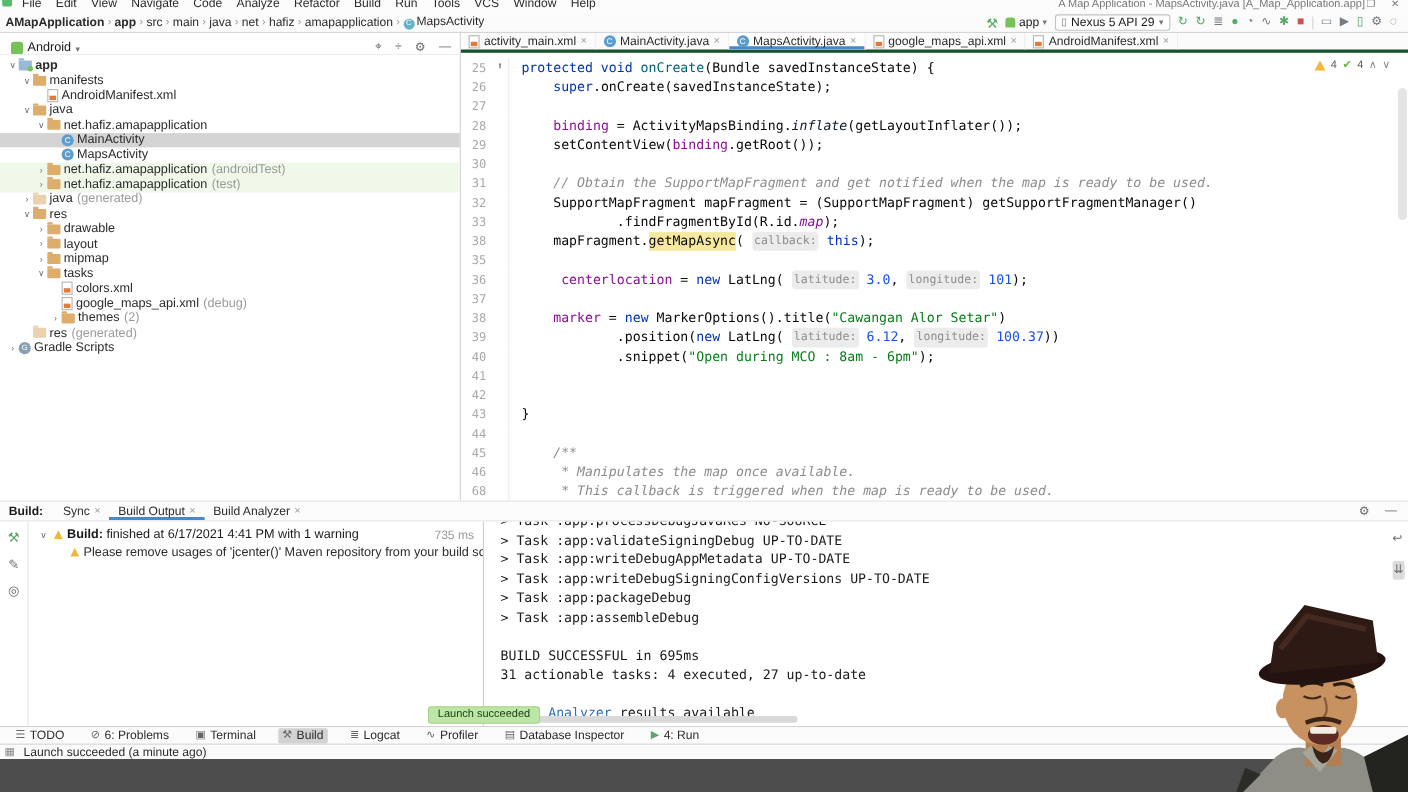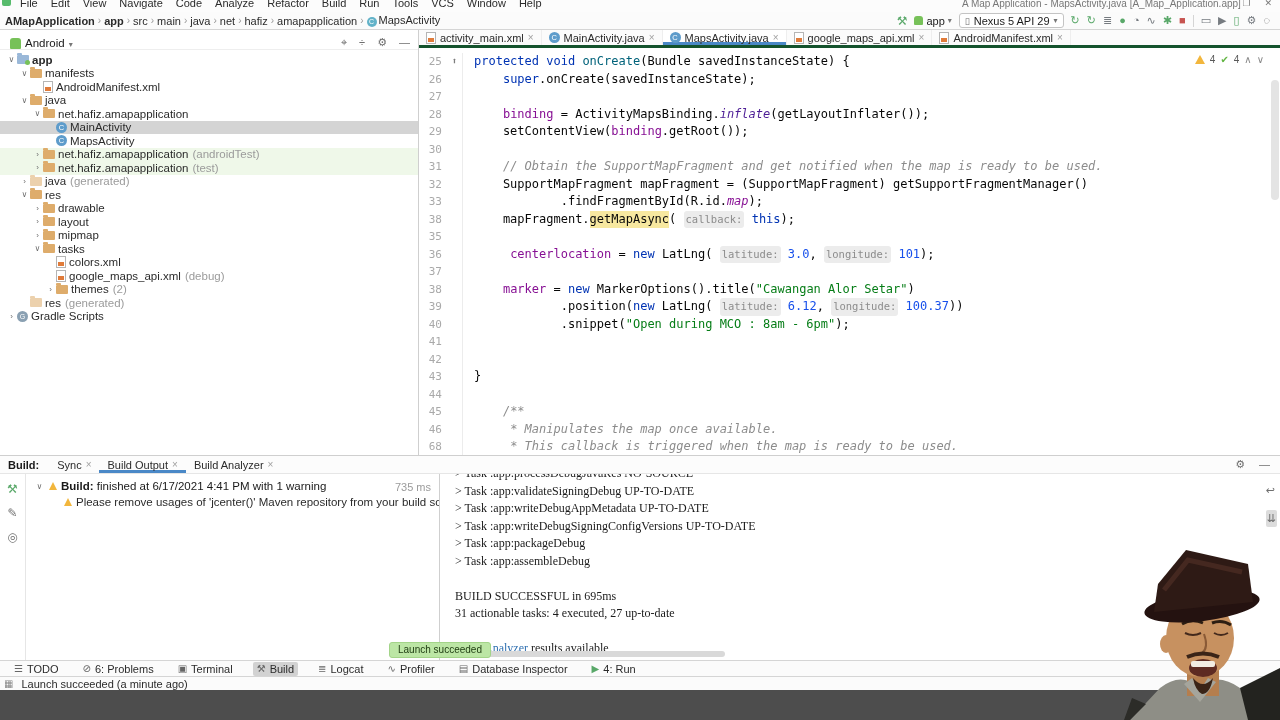--- a/index.html
+++ b/index.html
@@ -71,21 +71,21 @@
   .tab.active { background:#fff; box-shadow:inset 0 -3px 0 #4a88c7; }
   .tab .x { color:#a0a0a0; font-size:10px; }
   .code { flex:1; padding-top:5px; font-size:12px; line-height:17.5px; overflow:hidden; }
   .cl { height:17.5px; display:flex; white-space:pre; font-family:"DejaVu Sans Mono","Liberation Mono",monospace; }
   .cl .ln { width:28px; flex:none; text-align:right; color:#a9a9a9; font-size:11px; padding-right:5px; }
   .cl .gi { width:15px; flex:none; font-size:9px; color:#7d7d7d; text-align:center; }
   .cl .gsep { width:7px; flex:none; border-left:1px solid #ececec; margin-right:5px; }
   .t-p { color:#080808; } .t-kw { color:#0033b3; } .t-m { color:#00627a; }
   .t-s { color:#067d17; } .t-c { color:#8c8c8c; font-style:italic; }
   .t-f { color:#871094; } .t-fi { color:#871094; font-style:italic; }
-  .t-n { color:#1750eb; } .t-it { font-style:italic; color:#4c1d95; }
+  .t-n { color:#1750eb; } .t-it { font-style:italic; color:#0f172a; }
   .t-hl { background:#f7e8a0; color:#080808; }
   .t-h { background:#ececec; color:#8c8c8c; border-radius:3px; font-size:10.5px; padding:0 2px; align-self:center; }
   .inspections { position:absolute; top:24px; right:16px; display:flex; gap:5px; align-items:center;
     font-size:10px; color:#595959; }
   .wtri { width:0; height:0; border-left:5px solid transparent; border-right:5px solid transparent;
     border-bottom:9px solid #f2b63c; display:inline-block; }
   .gcheck { color:#62b543; font-size:10px; }
   .vscroll { position:absolute; top:50px; right:1px; width:8px; height:120px; background:#e4e4e4; border-radius:4px; }
 
   
@@ -102,21 +102,21 @@
     align-items:center; gap:10px; padding-top:8px; font-size:12px; color:#6e6e6e; }
   .btree { width:414px; border-right:1px solid #cfcfcf; padding:6px 6px 0 8px; font-size:11.5px;
     position:relative; white-space:nowrap; overflow:hidden; }
   .btree .row1 { display:flex; align-items:center; gap:4px; }
   .btree .row2 { display:flex; align-items:center; gap:4px; margin:4px 0 0 30px; color:#2b2b2b; }
   .dur { position:absolute; right:8px; top:7px; color:#9b9b9b; font-size:11px; }
   .wtri-s { width:0; height:0; border-left:4px solid transparent; border-right:4px solid transparent;
     border-bottom:8px solid #f2b63c; flex:none; }
   .console { flex:1; position:relative; font-size:12px; line-height:17.5px; overflow:hidden;
     padding-left:15px; font-family:"DejaVu Sans Mono","Liberation Mono",monospace; }
-  .console .clines { position:relative; top:-9px;font-family:Liberation Serif, serif; }
+  .console .clines { position:relative; top:-9px; }
   .console .link { color:#2e6fb0; text-decoration:underline; }
   .hscroll { position:absolute; bottom:3px; left:15px; width:270px; height:6px; background:#d9d9d9; border-radius:3px; }
   .con-icons { position:absolute; right:3px; top:8px; display:flex; flex-direction:column; gap:10px;
     color:#6e6e6e; font-size:11px; font-family:"Liberation Sans",sans-serif; }
   .con-icons .csel { background:#dcdcdc; border-radius:2px; padding:0 1px; }
 
   
   .bottombar { height:16px; display:flex; align-items:center; gap:16px; padding-left:10px;
     font-size:11px; border-top:1px solid #d5d5d5; background:#fbfbfb; color:#2b2b2b; }
   .bitem { display:flex; align-items:center; gap:4px; height:14px; padding:0 4px; border-radius:2px; }

